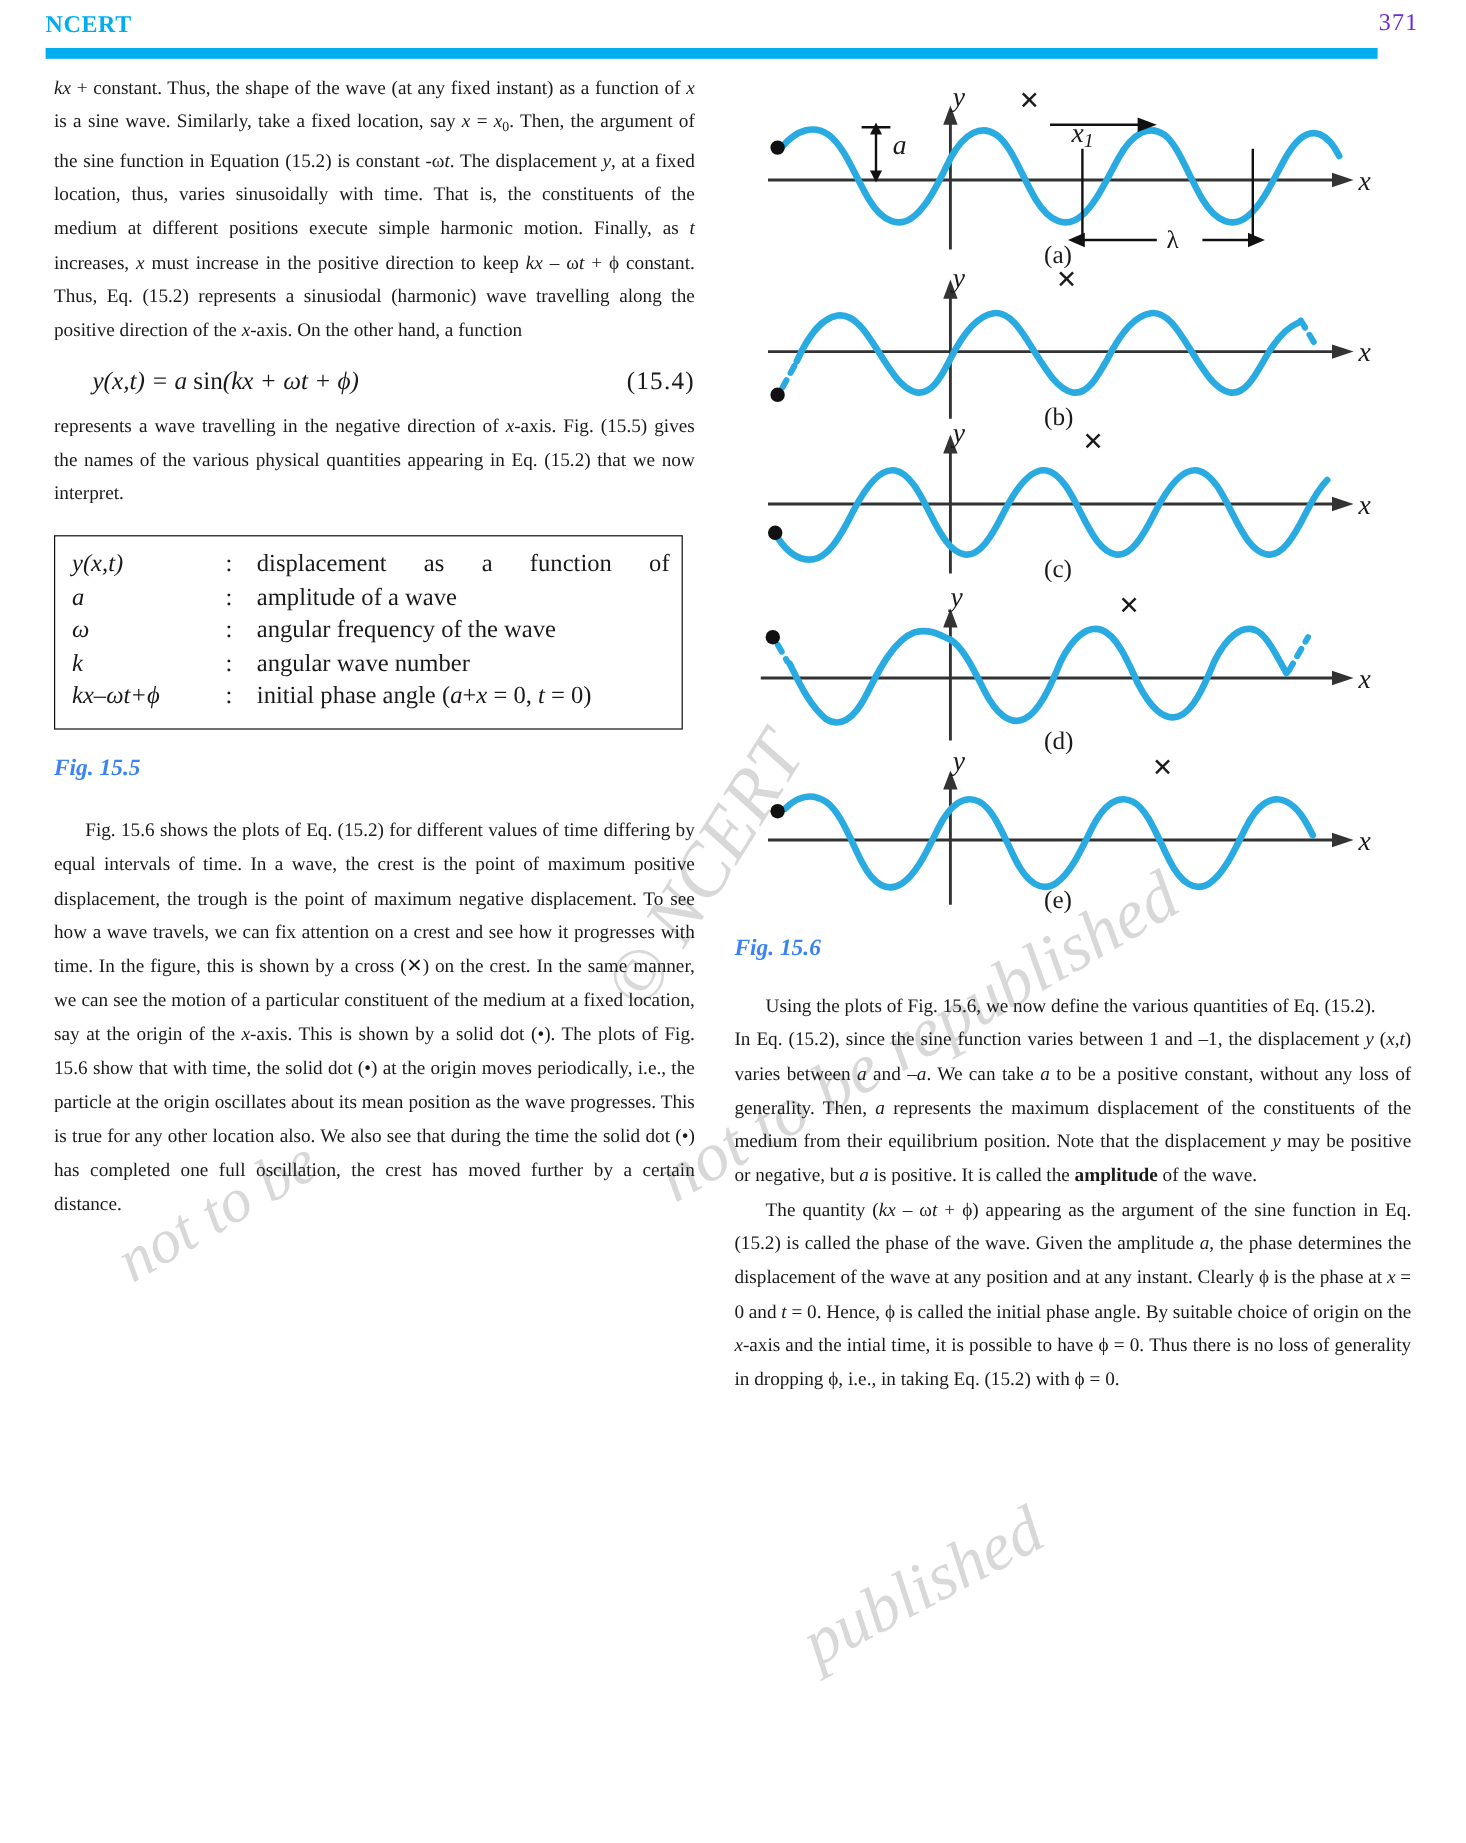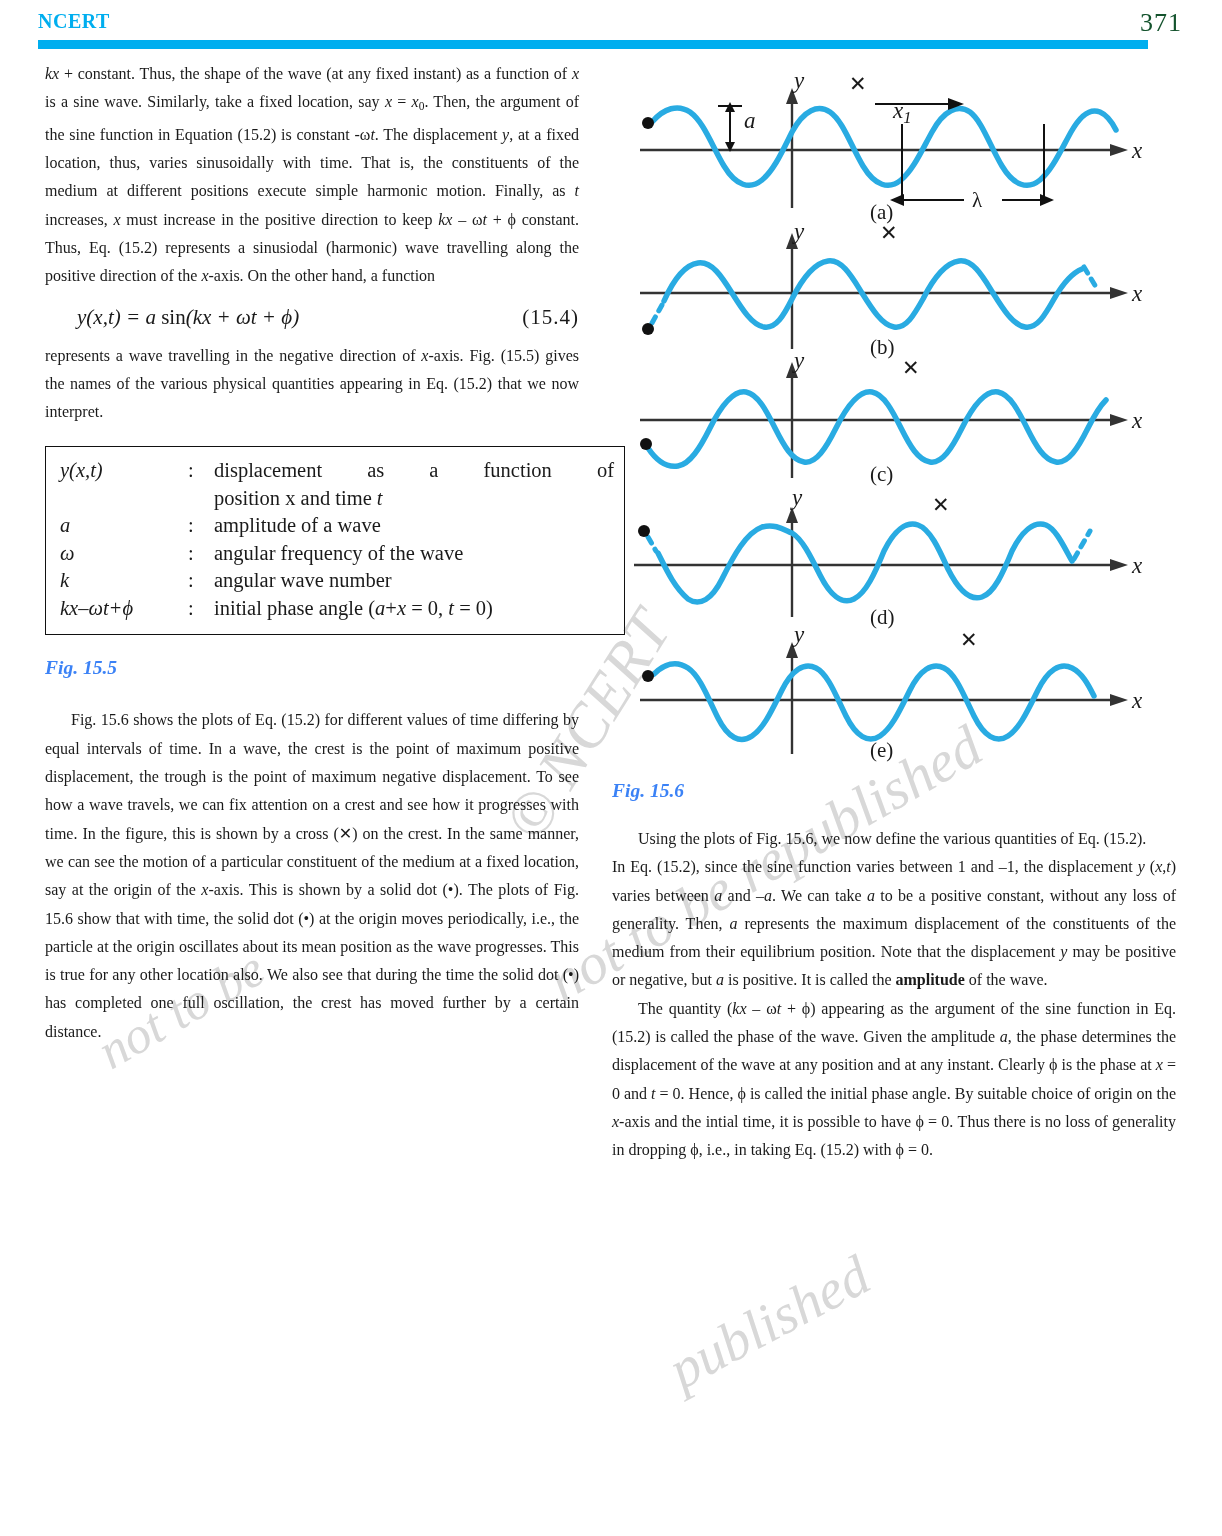--- a/index.html
+++ b/index.html
@@ -7,21 +7,21 @@
     width:1222px;height:1536px;background:#ffffff;
     font-family:"Liberation Serif","DejaVu Serif",serif;
     color:#1a1a1a;position:relative;overflow:hidden;
   }
   .page{position:relative;width:1222px;height:1536px;}
 
   
   .hdr{position:absolute;left:0;top:0;width:1222px;height:46px;}
   .hdr-title{position:absolute;left:38px;top:10px;font-family:"Liberation Serif",serif;
     font-weight:700;font-size:20px;letter-spacing:.5px;color:#00AEEF;}
-  .hdr-page{position:absolute;right:40px;top:8px;font-size:26px;color:#14532d;
+  .hdr-page{position:absolute;right:40px;top:8px;font-size:20px;color:#6d28d9;
     letter-spacing:1px;}
   .hdr-rule{position:absolute;left:38px;top:40px;width:1110px;height:9px;background:#00AEEF;}
 
   
   .colL{position:absolute;left:45px;top:60px;width:534px;}
   .colR{position:absolute;left:612px;top:60px;width:564px;}
 
   p.bt{
     margin:0 0 0 0;font-size:16px;line-height:28.3px;text-align:justify;
     text-justify:inter-word;hyphens:none;
@@ -33,21 +33,21 @@
   .sub{font-size:.72em;vertical-align:-0.28em;}
 
   
   .eqrow{display:flex;align-items:flex-start;margin:14px 0 12px 0;font-size:21px;}
   .eqbody{padding-left:32px;font-style:italic;white-space:nowrap;}
   .eqnum{margin-left:auto;font-style:normal;letter-spacing:1px;}
   .up{font-style:normal;}
 
   
   .symtab{border:1.6px solid #111;margin:20px 0 0 0;padding:10px 10px 12px 14px;
-    box-sizing:border-box;width:580px;}
+    box-sizing:border-box;width:524px;}
   .symrow{display:flex;font-size:20.5px;line-height:27.5px;}
   .symkey{width:128px;flex:0 0 128px;font-style:italic;}
   .symcolon{width:26px;flex:0 0 26px;}
   .symval{flex:1;text-align:justify;}
   .symval.j{text-align-last:justify;}
 
   
   .figcap{margin-top:20px;font-size:19.5px;line-height:25px;font-style:italic;
     display:flex;}
   .figcap .lbl{color:#3b82f6;font-weight:700;font-style:italic;flex:0 0 auto;
@@ -108,21 +108,20 @@
 
     <div class="symtab">
       <div class="symrow">
         <span class="symkey">y(x,t)</span>
         <span class="symcolon">:</span>
         <span class="symval j">displacement as a function of</span>
       </div>
       <div class="symrow">
         <span class="symkey"></span>
         <span class="symcolon"></span>
-        <span class="symval">position x and time <i>t</i></span>
       </div>
       <div class="symrow">
         <span class="symkey">a</span>
         <span class="symcolon">:</span>
         <span class="symval">amplitude of a wave</span>
       </div>
       <div class="symrow">
         <span class="symkey">ω</span>
         <span class="symcolon">:</span>
         <span class="symval">angular frequency of the wave</span>

